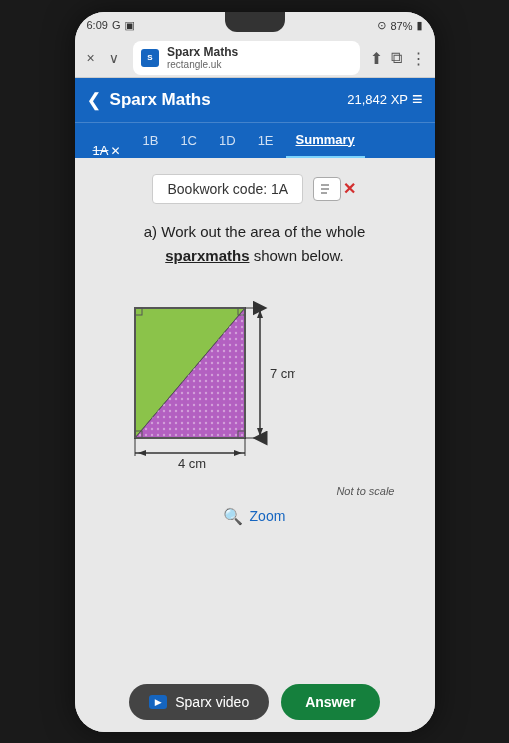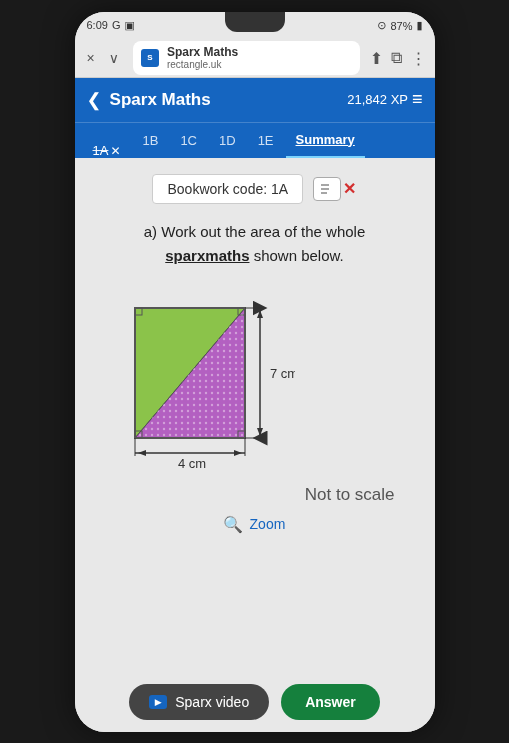--- a/index.html
+++ b/index.html
@@ -190,25 +190,26 @@
       margin-bottom: 12px;
     }
 
     .question-text strong {
       font-weight: bold;
       text-decoration: underline;
     }
 
     .not-to-scale {
       text-align: right;
-      font-size: 17px;
+      font-size: 11px;
       color: #555;
       margin-top: 4px;
       width: 100%;
       padding-right: 20px;
+      font-style: italic;
     }
 
     .zoom-row {
       display: flex;
       align-items: center;
       justify-content: center;
       gap: 6px;
       margin: 10px 0 16px 0;
       color: #1565c0;
       font-size: 14px;

